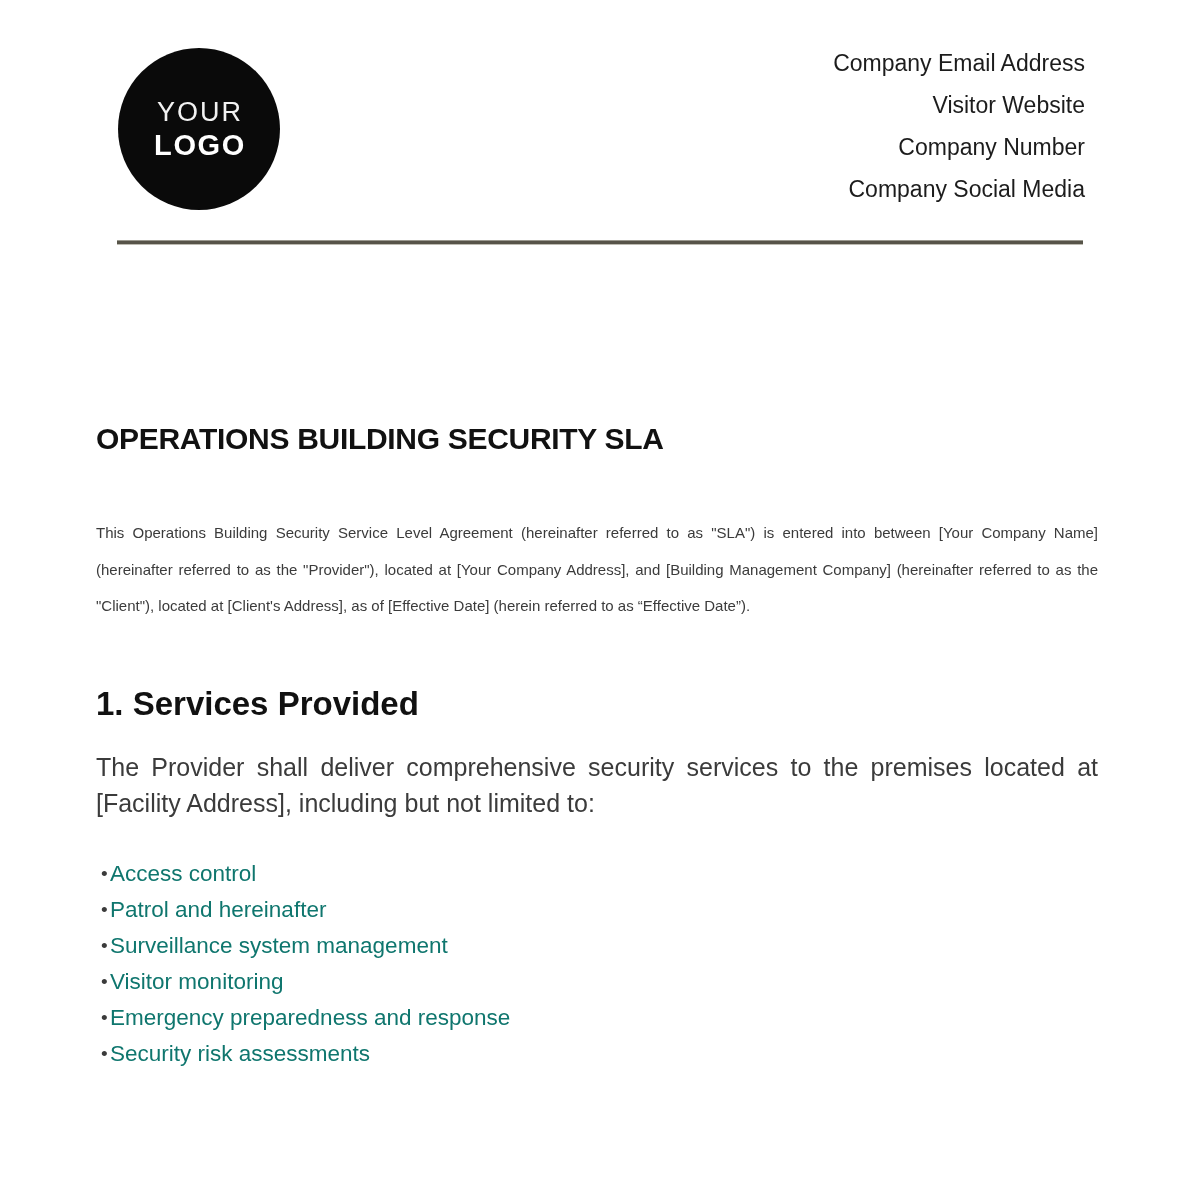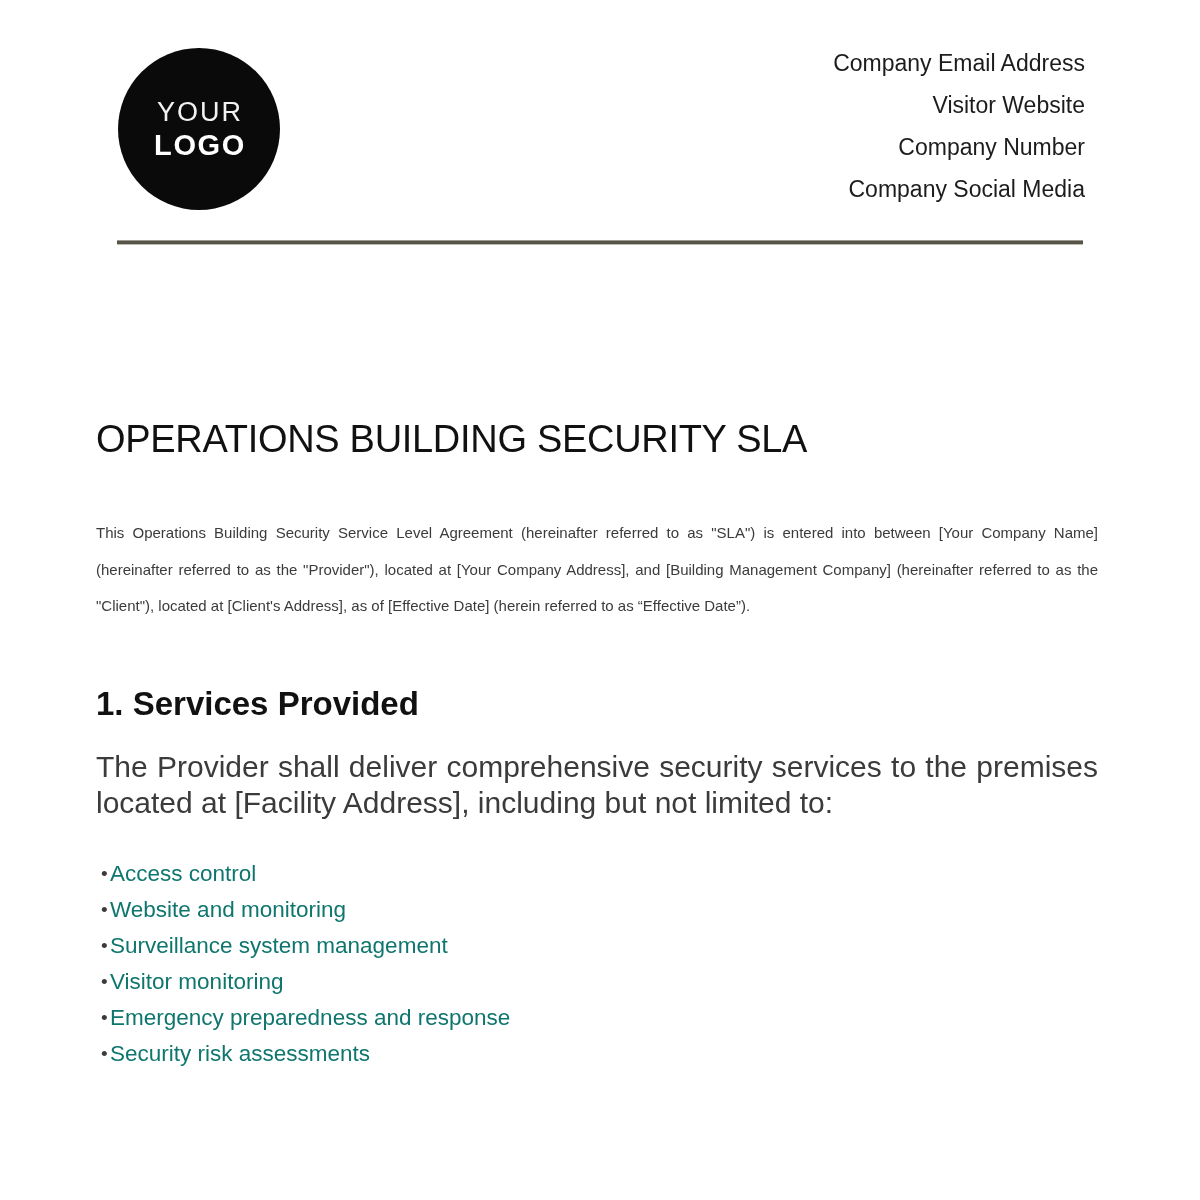--- a/index.html
+++ b/index.html
@@ -95,22 +95,22 @@
 
   
   .content {
     position: absolute;
     left: 96px;
     top: 415px;
     width: 1002px;
   }
 
   .doc-title {
-    font-size: 38px;
-    font-weight: 400;
+    font-size: 30px;
+    font-weight: 700;
     color: #111111;
     letter-spacing: -0.3px;
     line-height: 48px;
     white-space: nowrap;
   }
 
   .intro-para {
     margin-top: 52px;
     font-size: 15px;
     line-height: 36.5px;
@@ -122,21 +122,21 @@
   .section-heading {
     margin-top: 62px;
     font-size: 33px;
     font-weight: 700;
     color: #111111;
     line-height: 34px;
   }
 
   .section-para {
     margin-top: 28px;
-    font-size: 30px;
+    font-size: 25px;
     line-height: 36.5px;
     color: #3b3b3b;
     text-align: justify;
     text-justify: inter-word;
   }
 
   .bullet-list {
     margin-top: 34px;
     list-style: none;
   }
@@ -186,21 +186,21 @@
     <h1 class="doc-title">OPERATIONS BUILDING SECURITY SLA</h1>
 
     <p class="intro-para">This Operations Building Security Service Level Agreement (hereinafter referred to as "SLA") is entered into between [Your Company Name] (hereinafter referred to as the "Provider"), located at [Your Company Address], and [Building Management Company] (hereinafter referred to as the "Client"), located at [Client's Address], as of [Effective Date] (herein referred to as “Effective Date”).</p>
 
     <h2 class="section-heading">1. Services Provided</h2>
 
     <p class="section-para">The Provider shall deliver comprehensive security services to the premises located at [Facility Address], including but not limited to:</p>
 
     <ul class="bullet-list">
       <li class="bullet-item">Access control</li>
-      <li class="bullet-item">Website and monitoring</li>
+      <li class="bullet-item">Patrol and hereinafter</li>
       <li class="bullet-item">Surveillance system management</li>
       <li class="bullet-item">Visitor monitoring</li>
       <li class="bullet-item">Emergency preparedness and response</li>
       <li class="bullet-item">Security risk assessments</li>
     </ul>
 
   </div>
 </div>
 
 </body></html>

